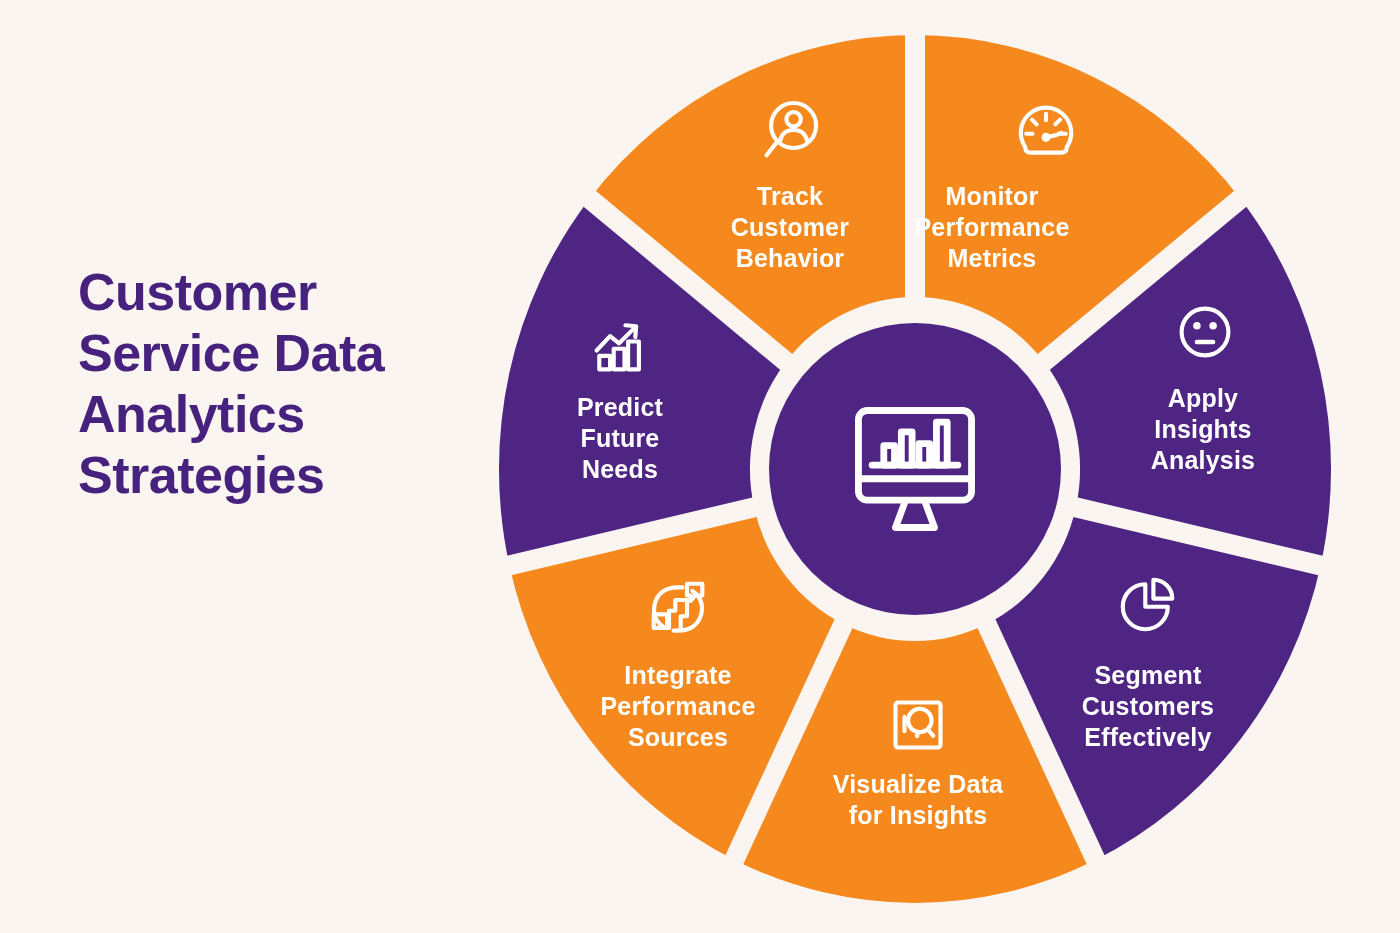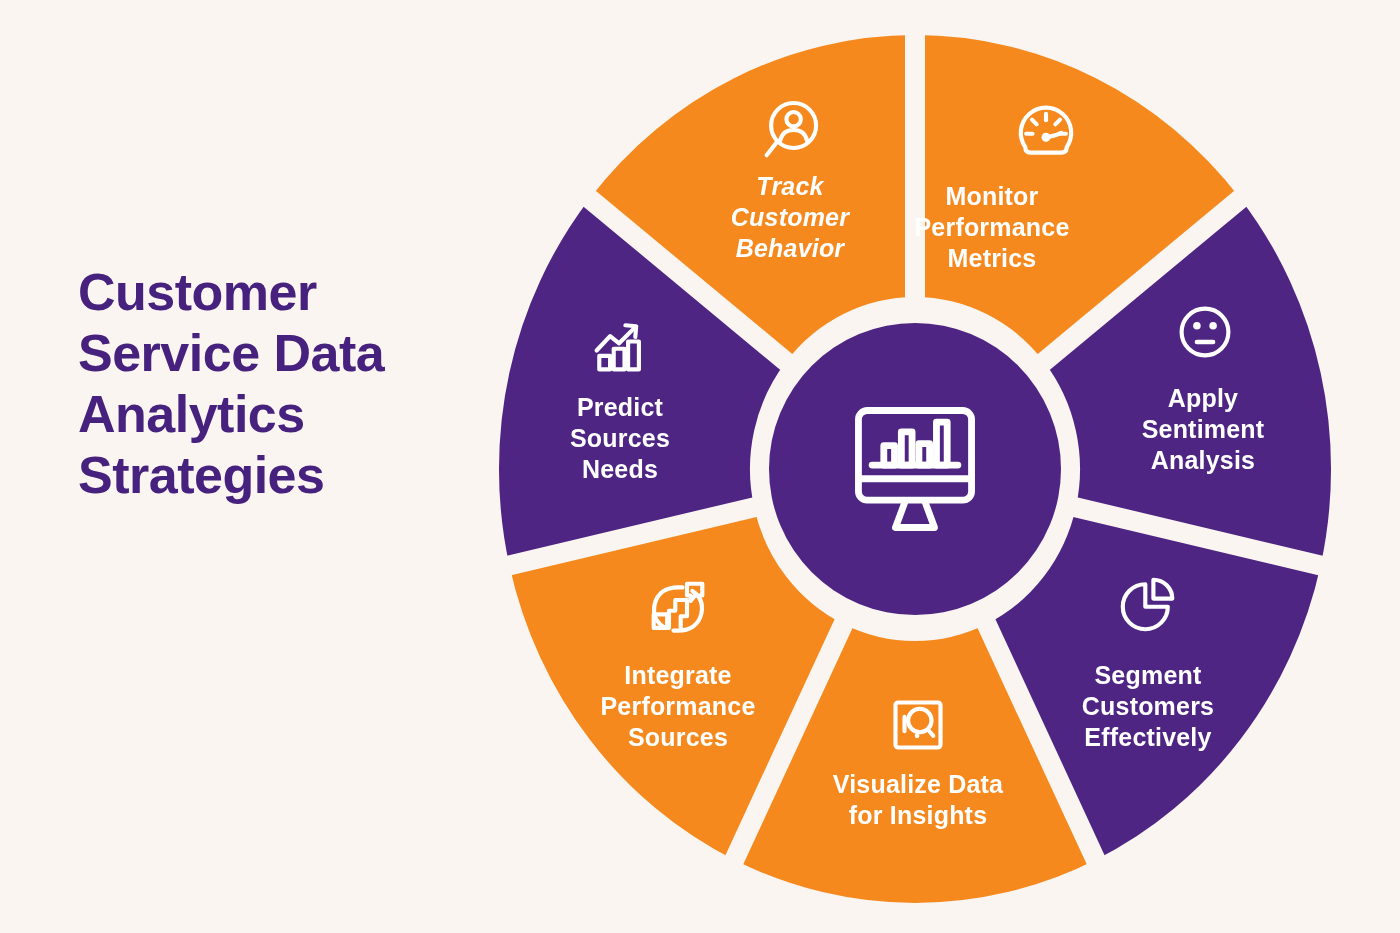--- a/index.html
+++ b/index.html
@@ -29,21 +29,21 @@
   
   #icon-track{left:754px;top:94px;}
   #icon-monitor{left:1010px;top:95px;}
   #icon-sentiment{left:1169px;top:296px;}
   #icon-segment{left:1112px;top:568px;}
   #icon-visualize{left:882px;top:689px;}
   #icon-integrate{left:642px;top:573px;}
   #icon-predict{left:584px;top:310px;}
 
   
-  #label-track{left:630px;top:171px;font-style:italic;}
+  #label-track{left:630px;top:181px;}
   #label-monitor{left:832px;top:181px;}
   #label-sentiment{left:1043px;top:383px;}
   #label-segment{left:988px;top:654px;margin-top:6px;}
   #label-visualize{left:758px;top:769px;}
   #label-integrate{left:518px;top:660px;}
   #label-predict{left:460px;top:392px;}
 
   .ico{stroke:#FFFFFF;fill:none;stroke-width:4.6;stroke-linecap:round;stroke-linejoin:round;}
   .ico-fill{fill:#FFFFFF;stroke:none;}
   .ico-big{stroke:#FFFFFF;fill:none;stroke-width:7;stroke-linecap:round;stroke-linejoin:round;}
@@ -106,21 +106,21 @@
 
   <div class="seg-icon" id="icon-sentiment">
     <svg viewBox="0 0 80 80">
       <circle class="ico" cx="40" cy="40" r="26"></circle>
       <circle class="ico-fill" cx="31" cy="33" r="4.2"></circle>
       <circle class="ico-fill" cx="49" cy="33" r="4.2"></circle>
       <line class="ico" x1="31" y1="51" x2="49" y2="51" style="stroke-width:5;"></line>
     </svg>
   </div>
   <div class="seg-label" id="label-sentiment">Apply
-Sentiment
+Insights
 Analysis</div>
 
   <div class="seg-icon" id="icon-segment">
     <svg viewBox="0 0 80 80">
       <path class="ico" d="M37,18 A25,25 0 1 0 62,43 L37,43 Z"></path>
       <path class="ico" d="M46,34 L46,13 A21,21 0 0 1 67,34 Z"></path>
     </svg>
   </div>
   <div class="seg-label" id="label-segment">Segment
 Customers
@@ -154,21 +154,21 @@
   <div class="seg-icon" id="icon-predict">
     <svg viewBox="0 0 80 80">
       <rect class="ico" x="17" y="51" width="12" height="15"></rect>
       <rect class="ico" x="33" y="43" width="12" height="23"></rect>
       <rect class="ico" x="49" y="35" width="12" height="31"></rect>
       <path class="ico" d="M14,45 L29,29 L39,37 L57,19"></path>
       <path class="ico" d="M46,17 L58,18 L57,30"></path>
     </svg>
   </div>
   <div class="seg-label" id="label-predict">Predict
-Sources
+Future
 Needs</div>
 
   <div class="center-icon">
     <svg viewBox="0 0 160 160">
       <rect class="ico-big" x="22" y="20" width="116" height="92" rx="9"></rect>
       <line class="ico-big" x1="23" y1="90" x2="137" y2="90"></line>
       <path class="ico-big" d="M70,113 L60,140 L100,140 L90,113"></path>
       <line class="ico-big" x1="36" y1="76" x2="124" y2="76"></line>
       <rect class="ico-big" x="48" y="56" width="11" height="20"></rect>
       <rect class="ico-big" x="66" y="42" width="11" height="34"></rect>

